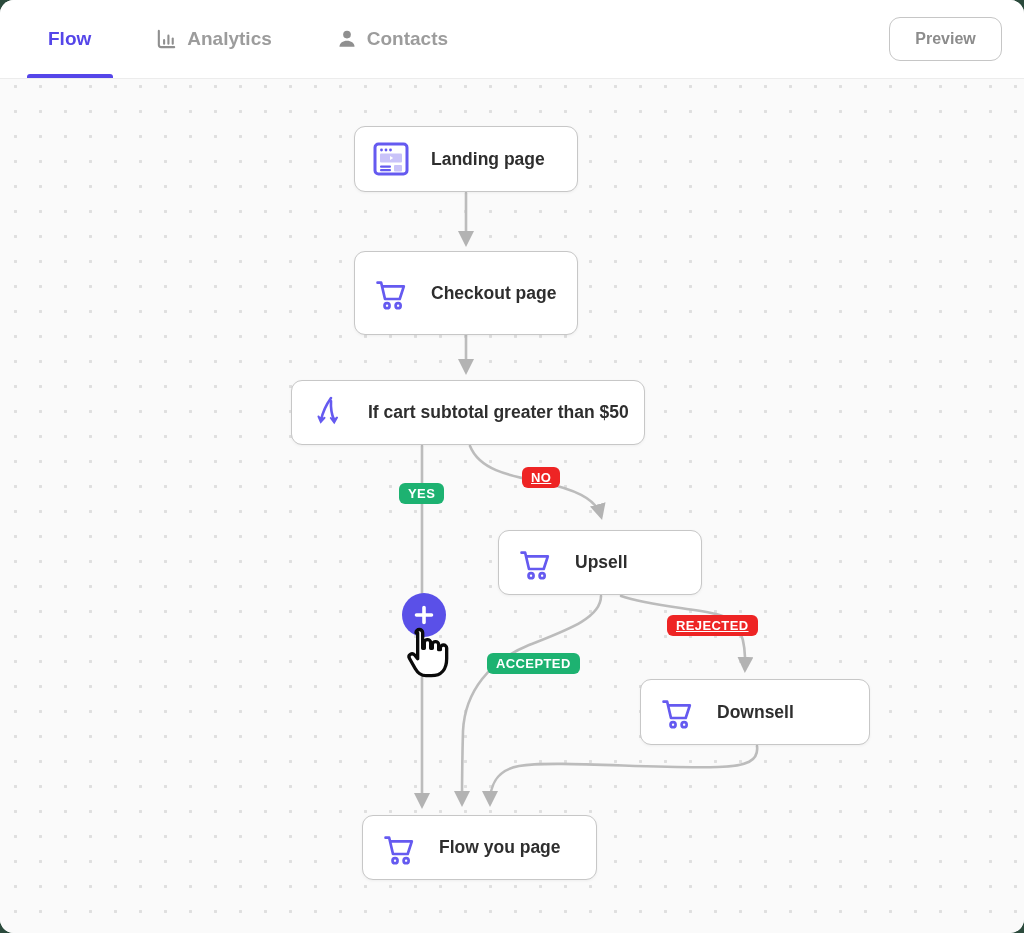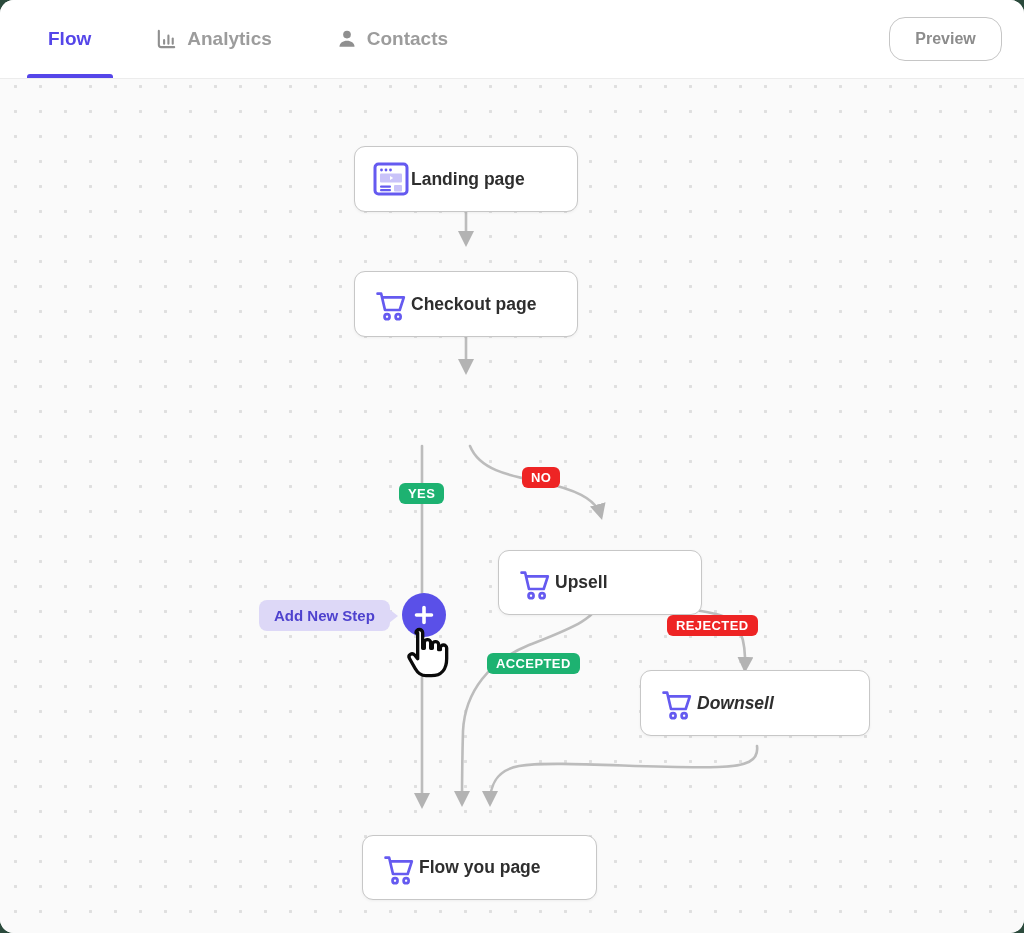--- a/index.html
+++ b/index.html
@@ -27,60 +27,60 @@
   .tab-flow{margin-left:48px;color:#5546e9;position:relative;}
   .tab-contacts{margin-left:64px;}
   .tab-analytics{margin-left:64px;}
   .tab .ticon{display:flex;align-items:center;}
   .tab-underline{
     position:absolute;left:-21px;bottom:0;width:86px;height:4px;
     background:#5546e9;border-radius:3px 3px 0 0;
   }
   .actions{margin-left:auto;display:flex;align-items:center;gap:17px;margin-right:22px;}
   .btn{
-    height:44px;border-radius:16px;font-family:"Liberation Sans",sans-serif;
+    height:44px;border-radius:11px;font-family:"Liberation Sans",sans-serif;
     font-size:16px;font-weight:700;cursor:pointer;
   }
   .btn-preview{
     width:113px;background:#ffffff;border:1.5px solid #c6c6c6;color:#8c8c8c;
   }
   .btn-save{
     width:154px;background:#8b80f2;border:none;color:#ffffff;
   }
   
   .canvas{
     position:relative;width:1024px;height:854px;background:#fafafa;
     background-image:radial-gradient(circle, #dfdfdf 1.4px, transparent 1.6px);
     background-size:25px 25px;background-position:3px 20px;
   }
   .edges{position:absolute;left:0;top:0;z-index:1;}
   
   .node{
     position:absolute;z-index:2;background:#ffffff;
     border:1.5px solid #c7c7c7;border-radius:11px;
     box-shadow:0 1px 3px rgba(0,0,0,0.05);
-    display:flex;align-items:center;padding-left:16px;
-    box-sizing:border-box;cursor:pointer;margin-top:20px;
+    display:flex;align-items:center;gap:20px;padding-left:16px;
+    box-sizing:border-box;cursor:pointer;
   }
   .node .nlabel{font-size:17.5px;font-weight:700;color:#2e2e2e;}
   .n-landing {left:354px;top:47px; width:224px;height:66px;}
-  .n-checkout{left:354px;top:172px;width:224px;height:66px;}
+  .n-checkout{left:354px;top:172px;width:224px;height:84px;}
   .n-condition{left:291px;top:301px;width:354px;height:65px;}
   .n-upsell  {left:498px;top:451px;width:204px;height:65px;}
-  .n-downsell{left:640px;top:571px;width:230px;height:66px;font-style:italic;}
+  .n-downsell{left:640px;top:600px;width:230px;height:66px;}
   .n-thankyou{left:362px;top:736px;width:235px;height:65px;}
   .nicon{display:flex;align-items:center;justify-content:center;width:40px;}
   
   .badge{
     position:absolute;z-index:3;height:21px;line-height:21px;
     padding:0 9px;border-radius:6px;color:#ffffff;
     font-size:13px;font-weight:800;letter-spacing:0.4px;
   }
   .badge-green{background:#1db271;}
-  .badge-red{background:#ee2424;}
+  .badge-red{background:#ee2424;text-decoration:underline;}
   .b-yes{left:399px;top:404px;}
   .b-no{left:522px;top:388px;}
   .b-accepted{left:487px;top:574px;}
   .b-rejected{left:667px;top:536px;}
   
   .add-btn{
     position:absolute;z-index:4;left:402px;top:514px;width:44px;height:44px;
     border-radius:50%;background:#5a50e8;border:none;cursor:pointer;
     color:#ffffff;display:flex;align-items:center;justify-content:center;
   }
@@ -173,20 +173,31 @@
       <span class="nicon">
         <svg width="38" height="38" viewBox="0 0 24 24" fill="none" stroke="#655af0" stroke-width="1.7" stroke-linecap="round" stroke-linejoin="round">
           <circle cx="9.5" cy="20" r="1.6"></circle>
             <circle cx="16.5" cy="20" r="1.6"></circle>
           <path d="M3.5 5.5 h2.3 l2.4 10.3 h9.3 l2.6 -8 H6.3"></path>
         </svg>
       </span>
       <span class="nlabel">Checkout page</span>
     </div>
 
+    <div class="node n-condition">
+      <span class="nicon">
+        <svg width="36" height="40" viewBox="0 0 36 40" fill="none" stroke="#655af0" stroke-width="2.6" stroke-linecap="round">
+          <path d="M21 5 C16 12 13 18 11 27"></path>
+          <path d="M21 8 C20.5 16 21.5 21 24 27"></path>
+          <path d="M8.5 23.5 L10.8 29 L14.5 24.8" fill="#655af0" stroke-width="2"></path>
+          <path d="M20.8 25 L24.2 29.5 L27 24.5" fill="#655af0" stroke-width="2"></path>
+        </svg>
+      </span>
+      <span class="nlabel">If cart subtotal greater than $50</span>
+    </div>
 
     <div class="node n-upsell">
       <span class="nicon">
         <svg width="38" height="38" viewBox="0 0 24 24" fill="none" stroke="#655af0" stroke-width="1.7" stroke-linecap="round" stroke-linejoin="round">
           <circle cx="9.5" cy="20" r="1.6"></circle>
             <circle cx="16.5" cy="20" r="1.6"></circle>
           <path d="M3.5 5.5 h2.3 l2.4 10.3 h9.3 l2.6 -8 H6.3"></path>
         </svg>
       </span>
       <span class="nlabel">Upsell</span>
@@ -212,24 +223,20 @@
         </svg>
       </span>
       <span class="nlabel">Flow you page</span>
     </div>
 
     <span class="badge badge-green b-yes">YES</span>
     <span class="badge badge-red b-no">NO</span>
     <span class="badge badge-green b-accepted">ACCEPTED</span>
     <span class="badge badge-red b-rejected">REJECTED</span>
 
-    <div class="tooltip">
-      <span>Add New Step</span>
-      <span class="tooltip-arrow"></span>
-    </div>
     <button class="add-btn">
       <svg width="22" height="22" viewBox="0 0 22 22">
         <path d="M11 3.5 V18.5 M3.5 11 H18.5" stroke="#ffffff" stroke-width="3.6" stroke-linecap="round" fill="none"></path>
       </svg>
     </button>
     <span class="hand-cursor">
       <svg width="50" height="56" viewBox="0 0 30 33">
         <path d="M10.2 3.2c0-1.1.9-2 2-2s2 .9 2 2V12.5h1V9.1c0-1 .9-1.8 1.9-1.8s1.9.8 1.9 1.8v3.4h1v-2.2c0-1 .9-1.8 1.9-1.8s1.9.8 1.9 1.8v3h1v-1c0-1 .9-1.8 1.9-1.8s1.9.8 1.9 1.8v6.4c0 6.2-3.2 10.2-9.2 10.2h-3.2c-3.1 0-4.9-1.5-6.5-4.3l-3.4-6c-1.2-2.1 1.5-3.9 3.1-2.1l1.8 2.2V3.2z" fill="#ffffff" stroke="#0a0a0a" stroke-width="2" stroke-linejoin="round"></path>
       </svg>
     </span>

